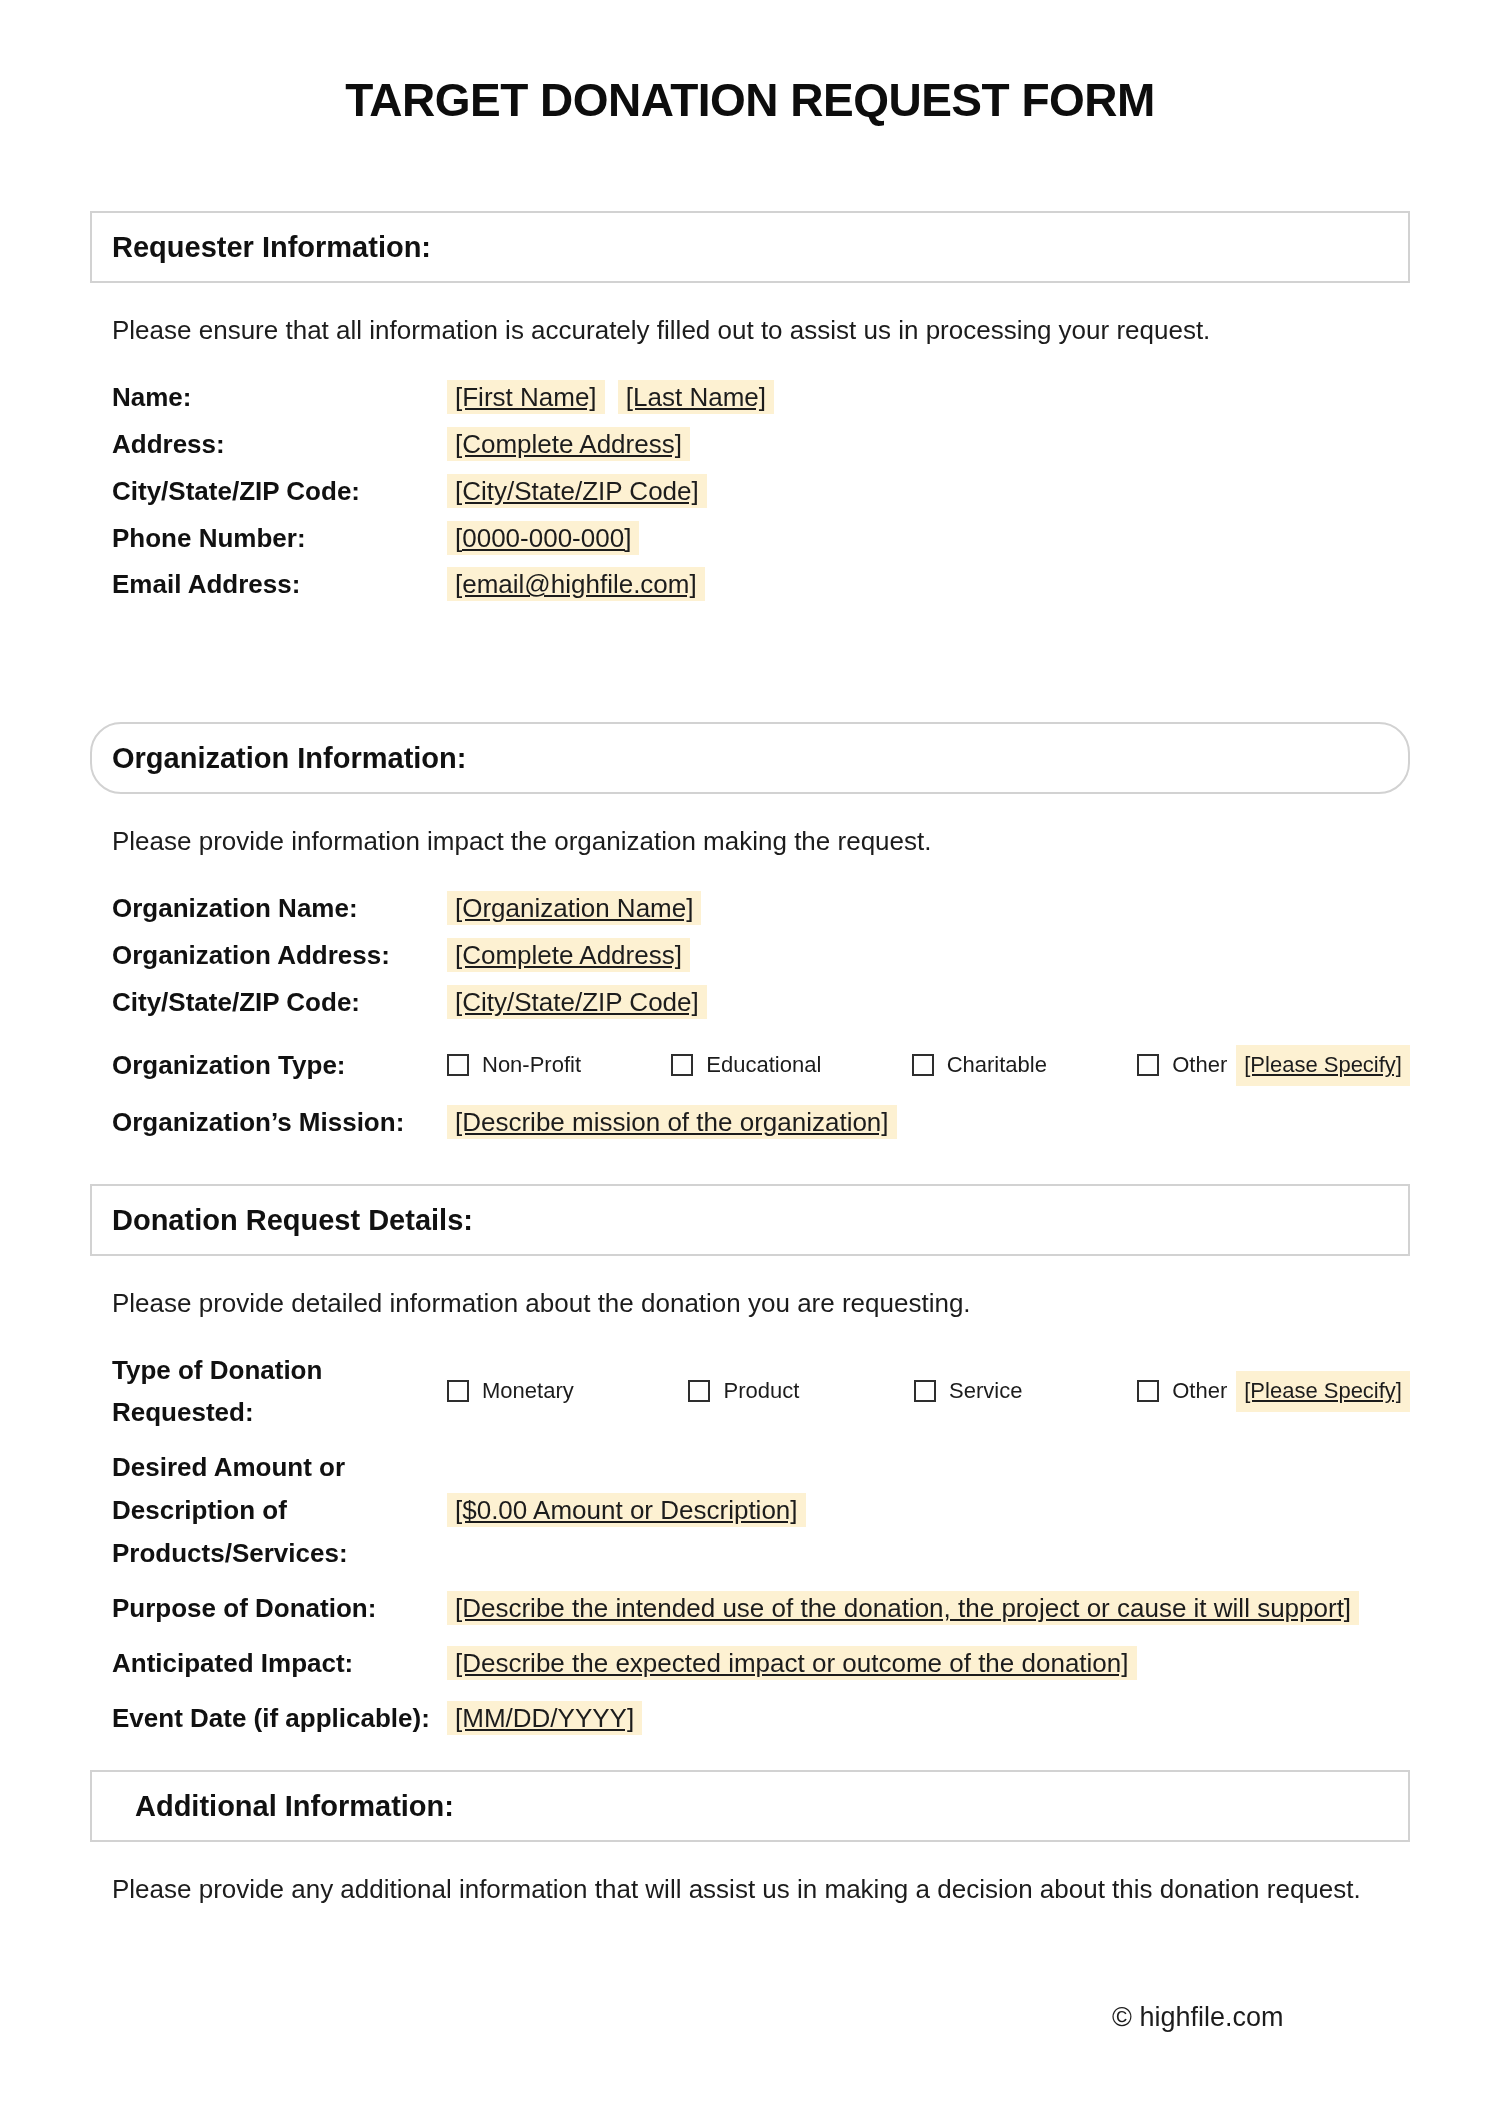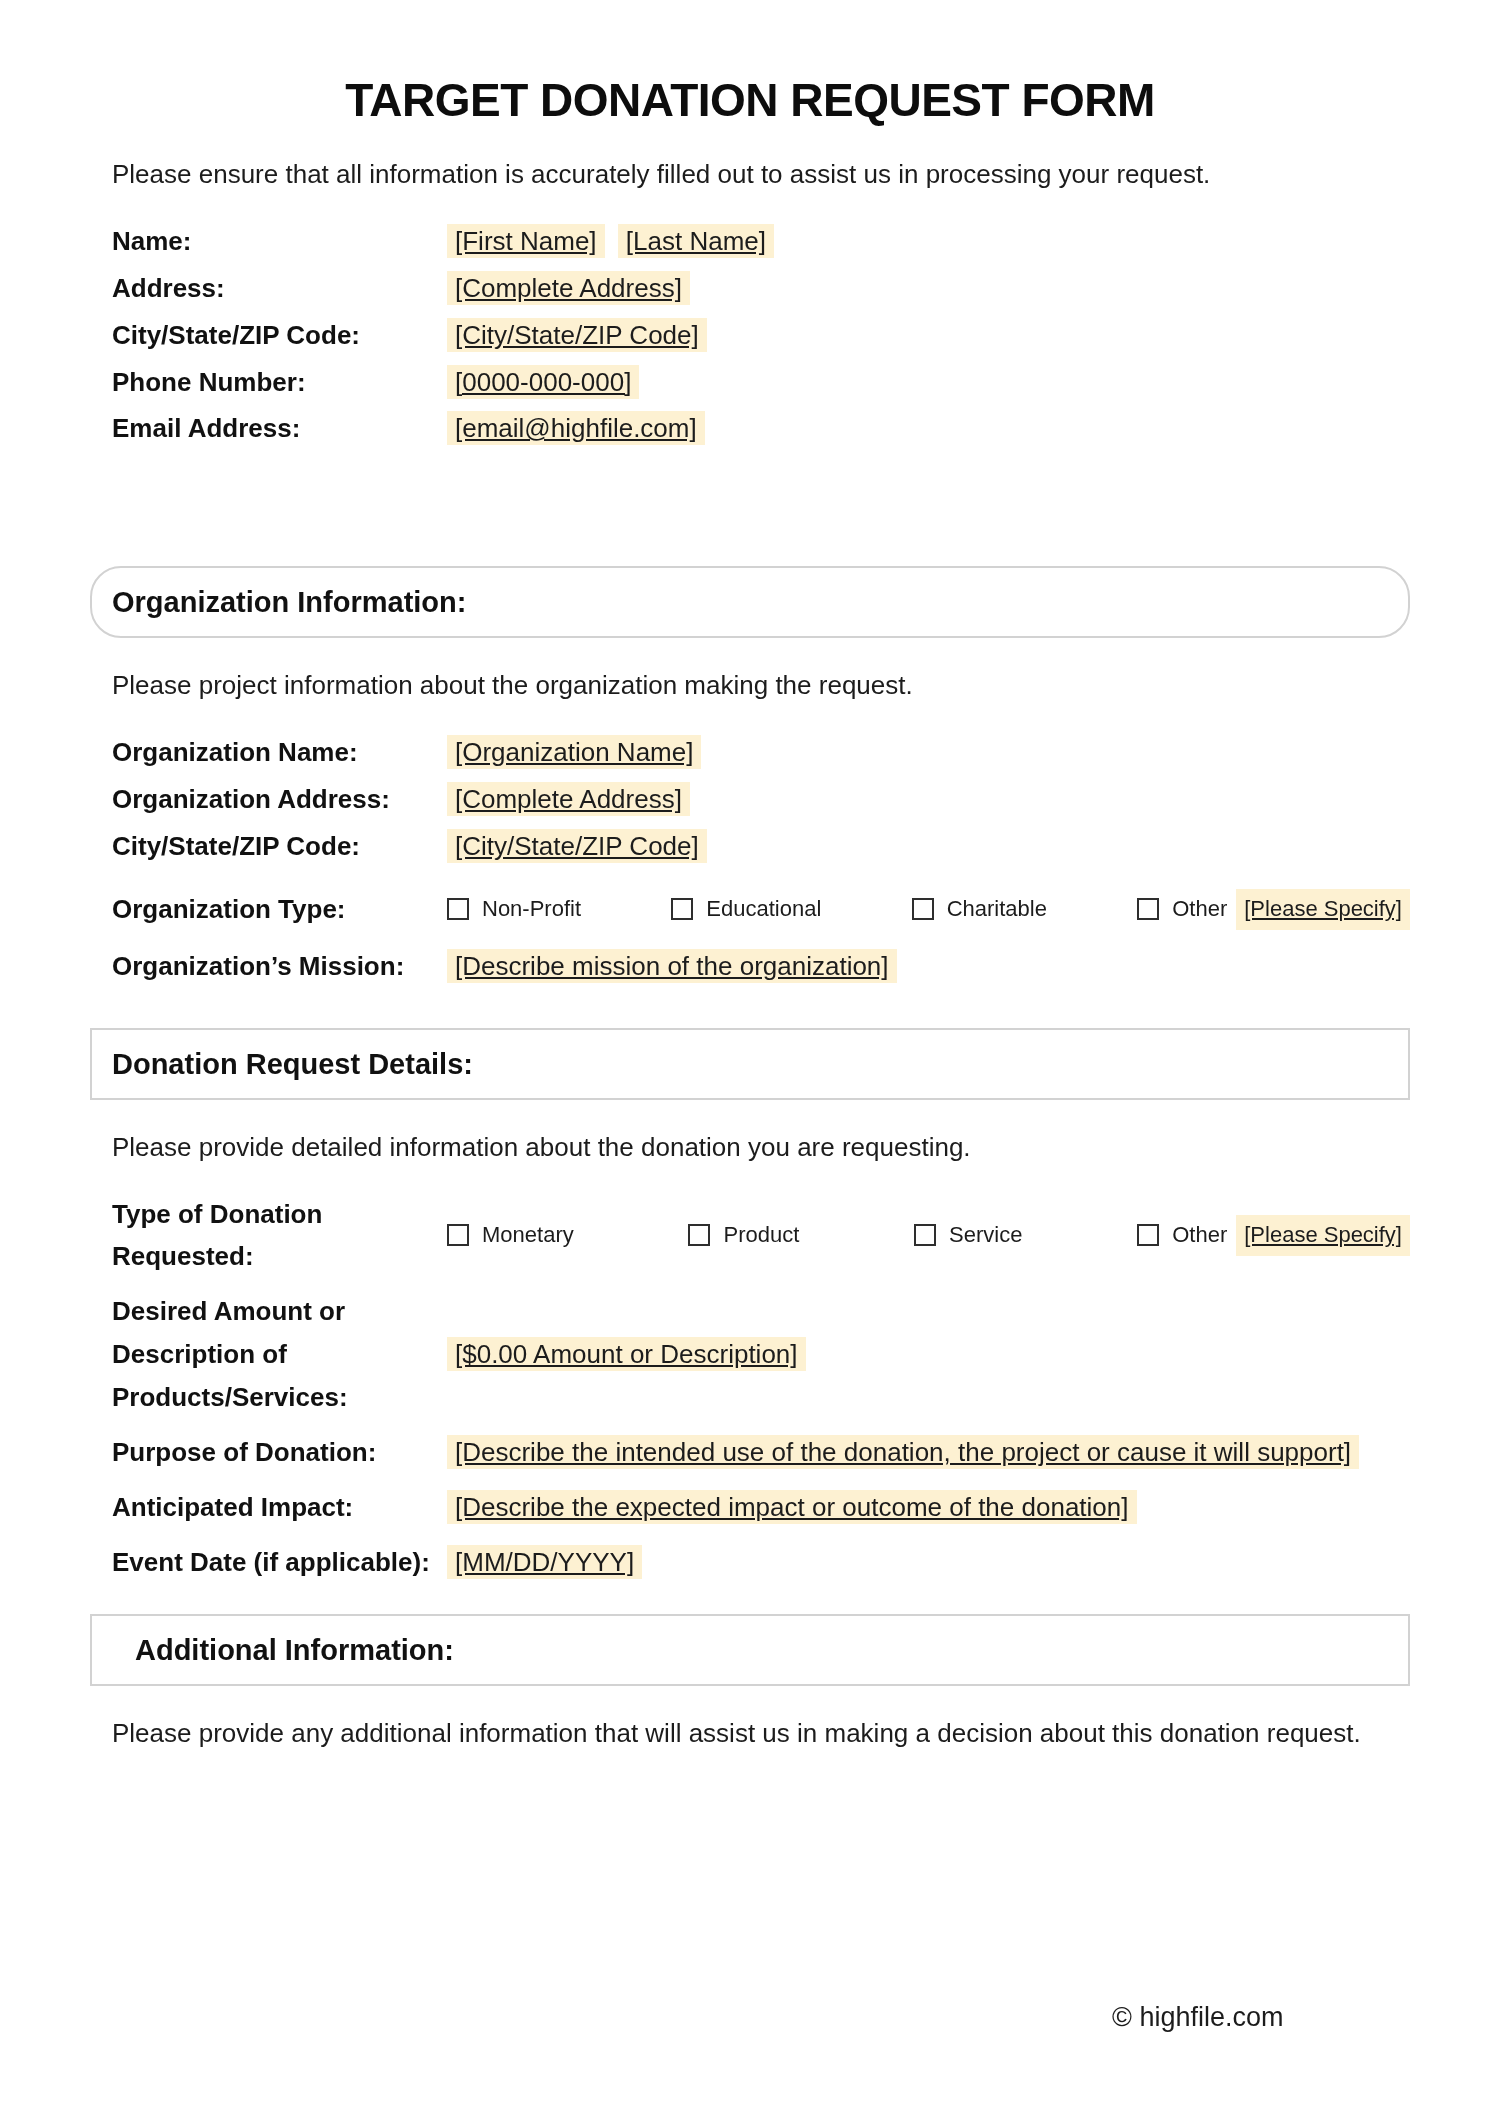--- a/index.html
+++ b/index.html
@@ -108,20 +108,23 @@
   }
 </style>
 </head>
 <body>
 
 <div class="page">
 
   <h1 class="title">TARGET DONATION REQUEST FORM</h1>
 
   <section class="sec s1">
+    <div class="sec-box">
+      <h2>Requester Information:</h2>
+    </div>
     <p class="intro">Please ensure that all information is accurately filled out to assist us in processing your request.</p>
     <div class="rows">
       <div class="row">
         <div class="lbl">Name:</div>
         <div class="val">
           <span class="chip">[First Name]</span>
           <span class="chip">[Last Name]</span>
         </div>
       </div>
       <div class="row">
@@ -148,21 +151,21 @@
           <span class="chip">[email@highfile.com]</span>
         </div>
       </div>
     </div>
   </section>
 
   <section class="sec s2">
     <div class="sec-box">
       <h2>Organization Information:</h2>
     </div>
-    <p class="intro">Please project information about the organization making the request.</p>
+    <p class="intro">Please provide information impact the organization making the request.</p>
     <div class="rows">
       <div class="row">
         <div class="lbl">Organization Name:</div>
         <div class="val">
           <span class="chip">[Organization Name]</span>
         </div>
       </div>
       <div class="row">
         <div class="lbl">Organization Address:</div>
         <div class="val">

